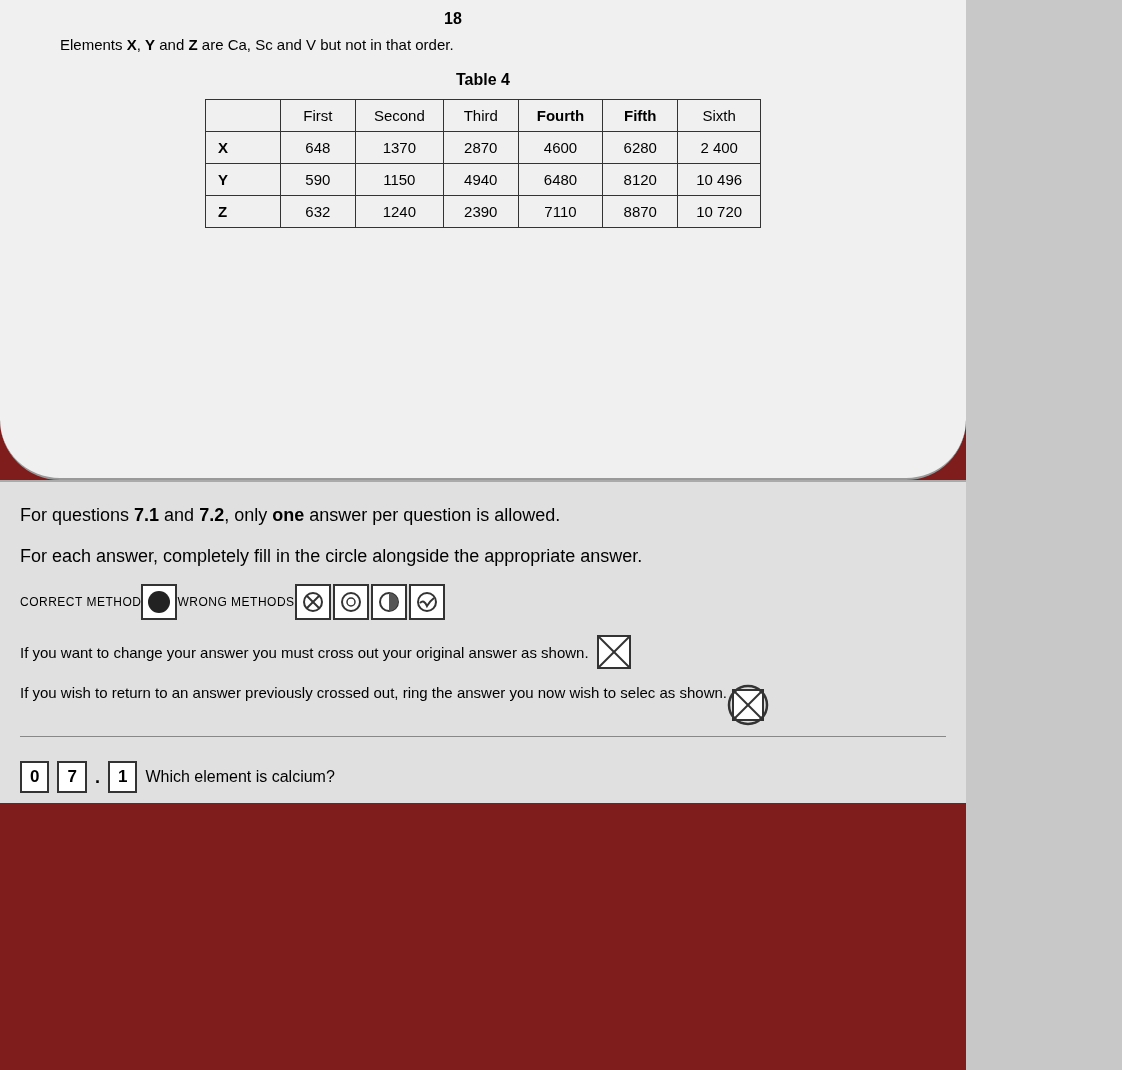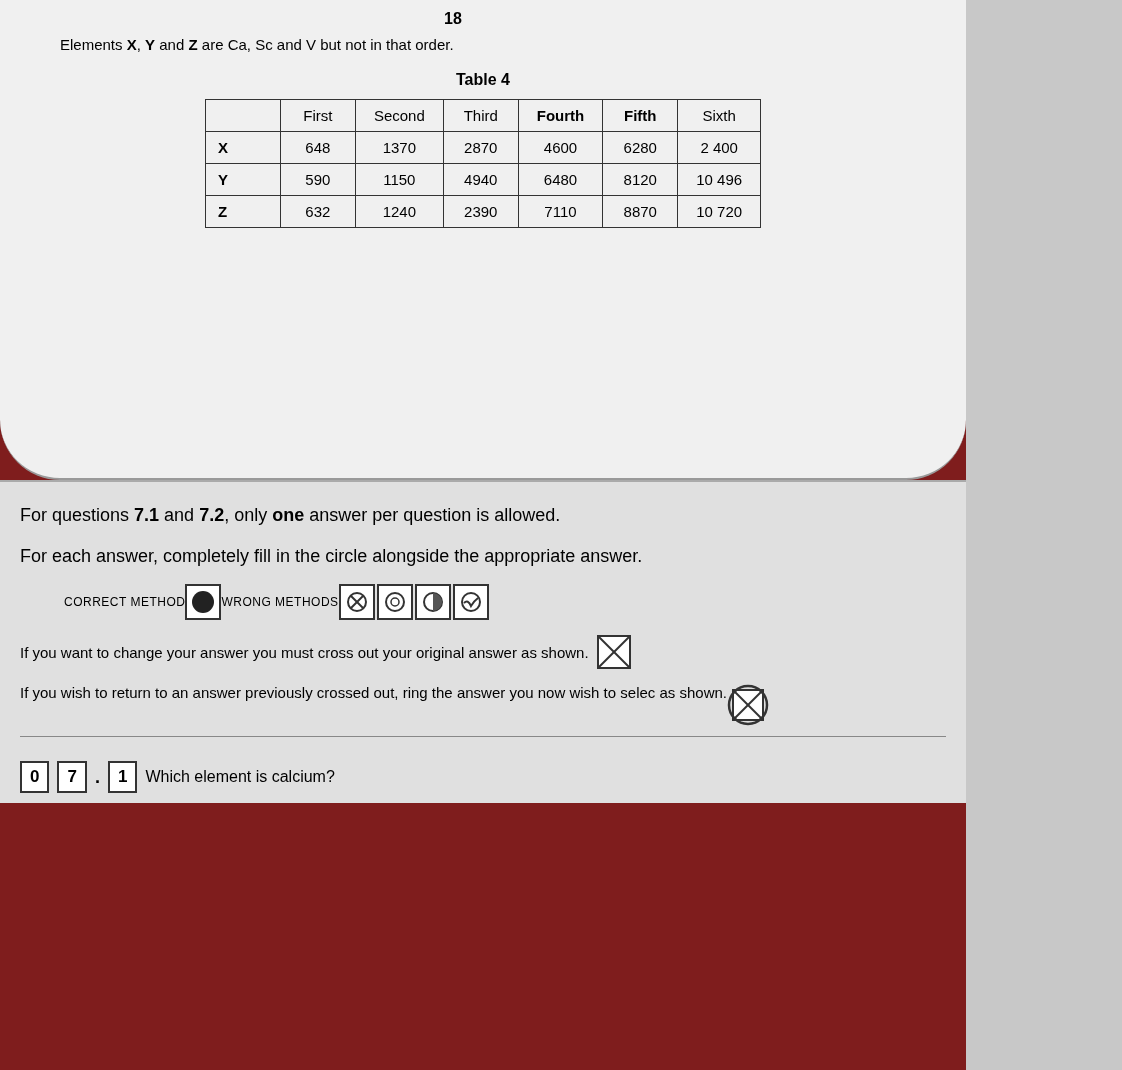--- a/index.html
+++ b/index.html
@@ -108,21 +108,20 @@
 
     .instruction-line strong {
       font-weight: bold;
     }
 
     .method-row {
       display: flex;
       align-items: center;
       margin-bottom: 14px;
       font-size: 13px;
-      margin-left: 44px;
     }
 
     .method-label {
       font-size: 12px;
       font-weight: normal;
       letter-spacing: 0.5px;
       text-transform: uppercase;
     }
 
     .correct-circle-box {

